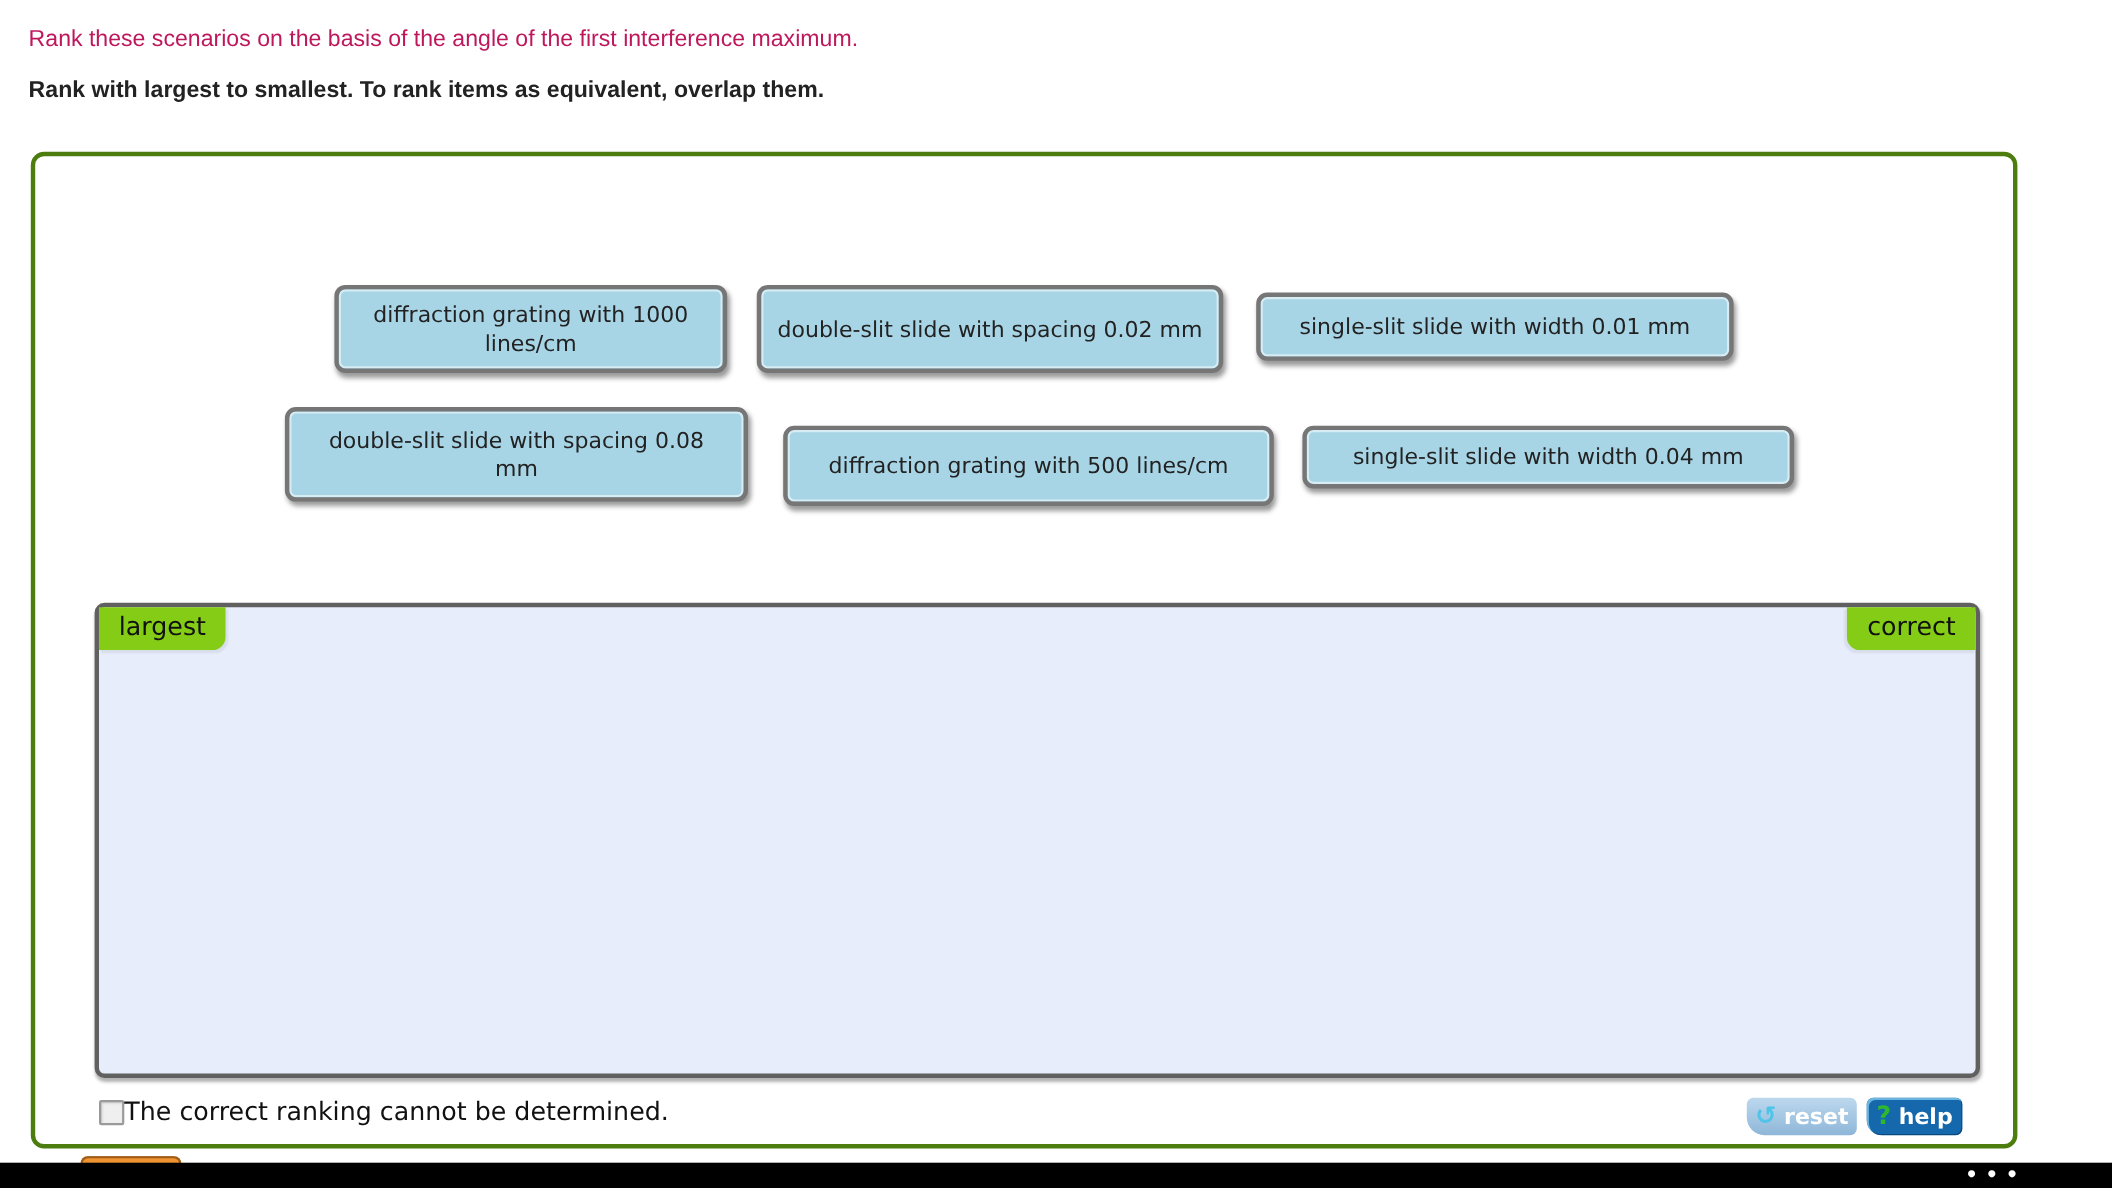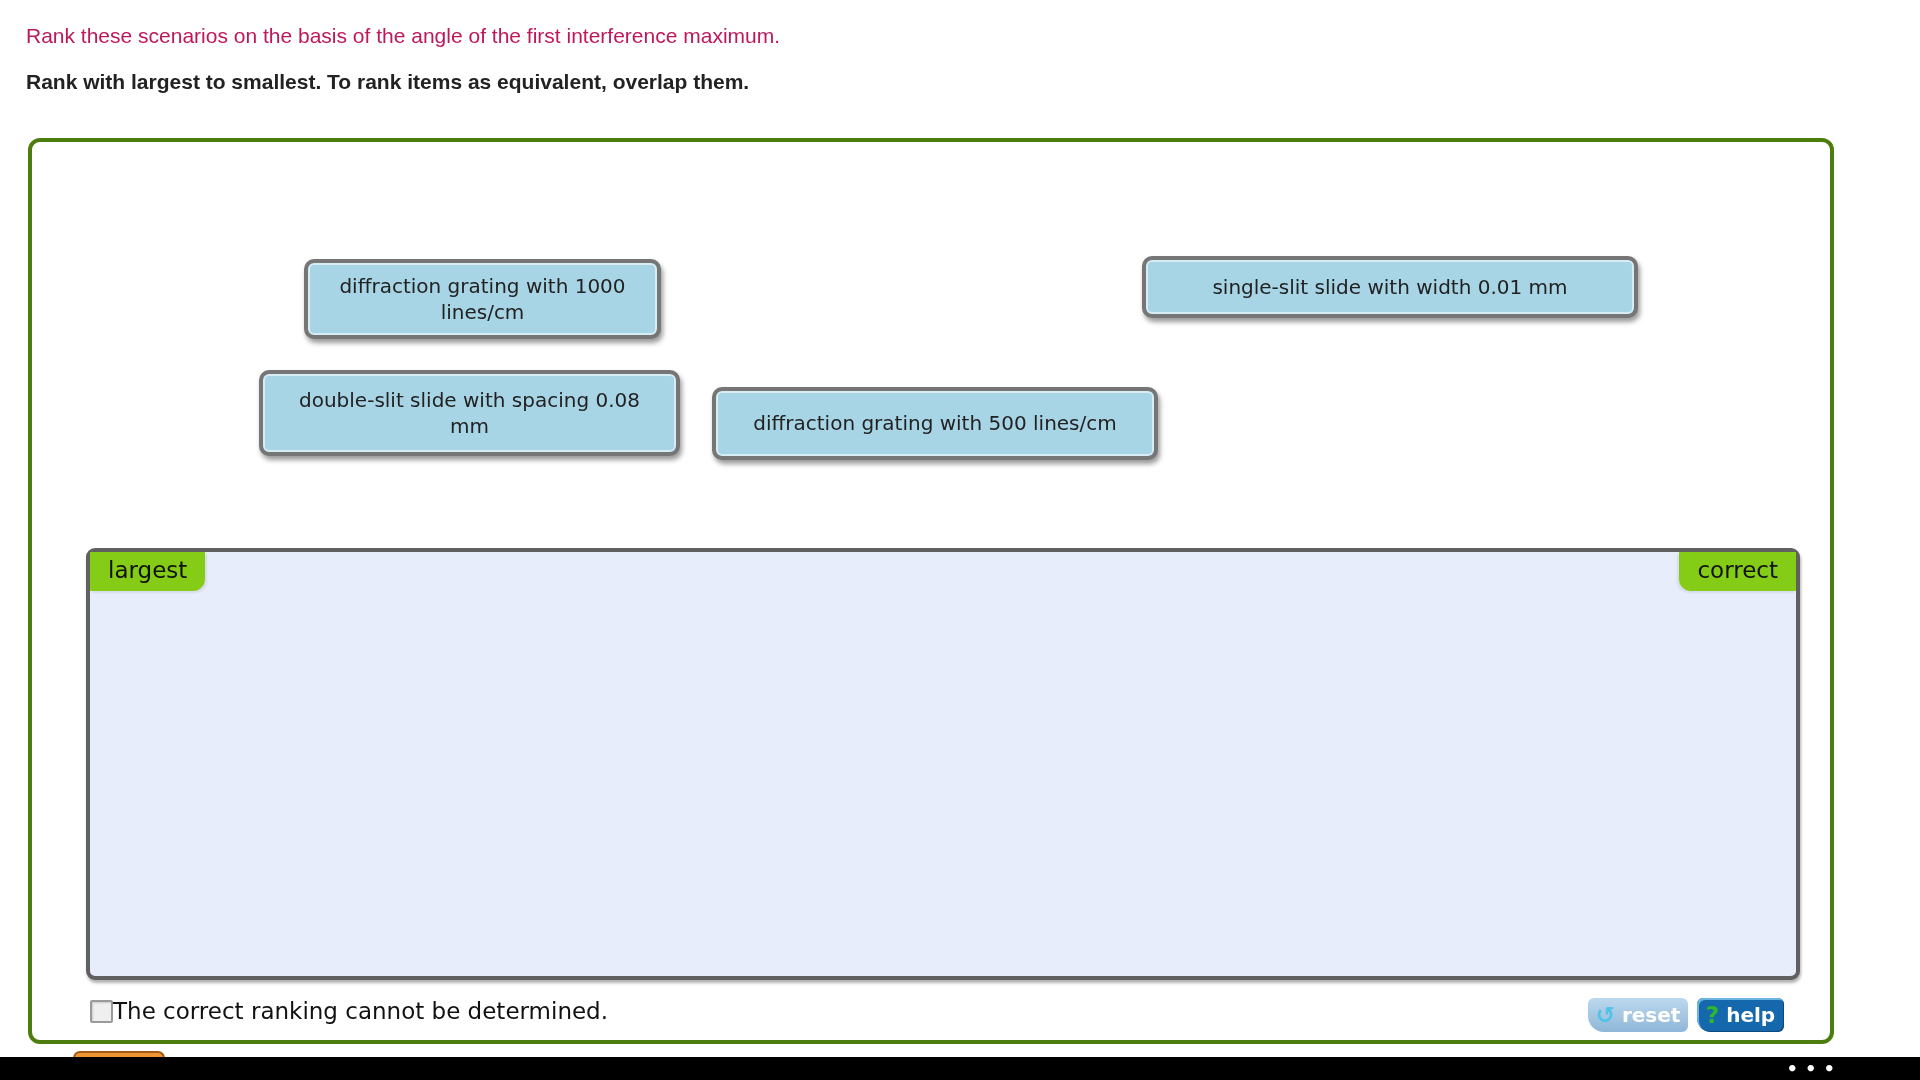--- a/index.html
+++ b/index.html
@@ -21,21 +21,21 @@
   .item{
     position:absolute;box-sizing:border-box;
     background:#a8d5e6;border:4px solid #767676;border-radius:10px;
     box-shadow:2px 4px 5px rgba(0,0,0,0.40), inset 0 0 0 2px rgba(255,255,255,0.55);
     font-family:"DejaVu Sans",sans-serif;font-size:20px;color:#222;
     text-align:center;line-height:1.32;padding:6px 14px;
     display:flex;align-items:center;justify-content:center;cursor:move;
   }
   .item-1{left:272px;top:117px;width:357px;height:80px;}
   .item-2{left:656px;top:117px;width:424px;height:80px;}
-  .item-3{left:1110px;top:114px;width:496px;height:62px;}
+  .item-3{left:1110px;top:124px;width:434px;height:62px;}
   .item-4{left:227px;top:228px;width:421px;height:86px;}
   .item-5{left:680px;top:245px;width:446px;height:73px;}
   .item-6{left:1152px;top:245px;width:447px;height:57px;}
 
   
   .panel{
     position:absolute;left:54px;top:406px;width:1714px;height:432px;box-sizing:border-box;
     background:#e8edfb;border:4px solid #606060;border-radius:9px;
     box-shadow:1px 3px 3px rgba(0,0,0,0.30);
   }
@@ -91,23 +91,25 @@
 </style>
 </head>
 <body>
 
 <div class="instr1">Rank these scenarios on the basis of the angle of the first interference maximum.</div>
 <div class="instr2">Rank with largest to smallest. To rank items as equivalent, overlap them.</div>
 
 <div class="outer">
 
   <div class="item item-1">diffraction grating with 1000 lines/cm</div>
+  <div class="item item-2">double-slit slide with spacing 0.02 mm</div>
   <div class="item item-3">single-slit slide with width 0.01 mm</div>
   <div class="item item-4">double-slit slide with spacing 0.08 mm</div>
   <div class="item item-5">diffraction grating with 500 lines/cm</div>
+  <div class="item item-6">single-slit slide with width 0.04 mm</div>
 
   <div class="panel">
     <div class="tab tab-left">largest</div>
     <div class="tab tab-right">correct</div>
   </div>
 
   <div class="chkrow">
     <div class="chk"></div>
     <div class="chklabel">The correct ranking cannot be determined.</div>
   </div>

